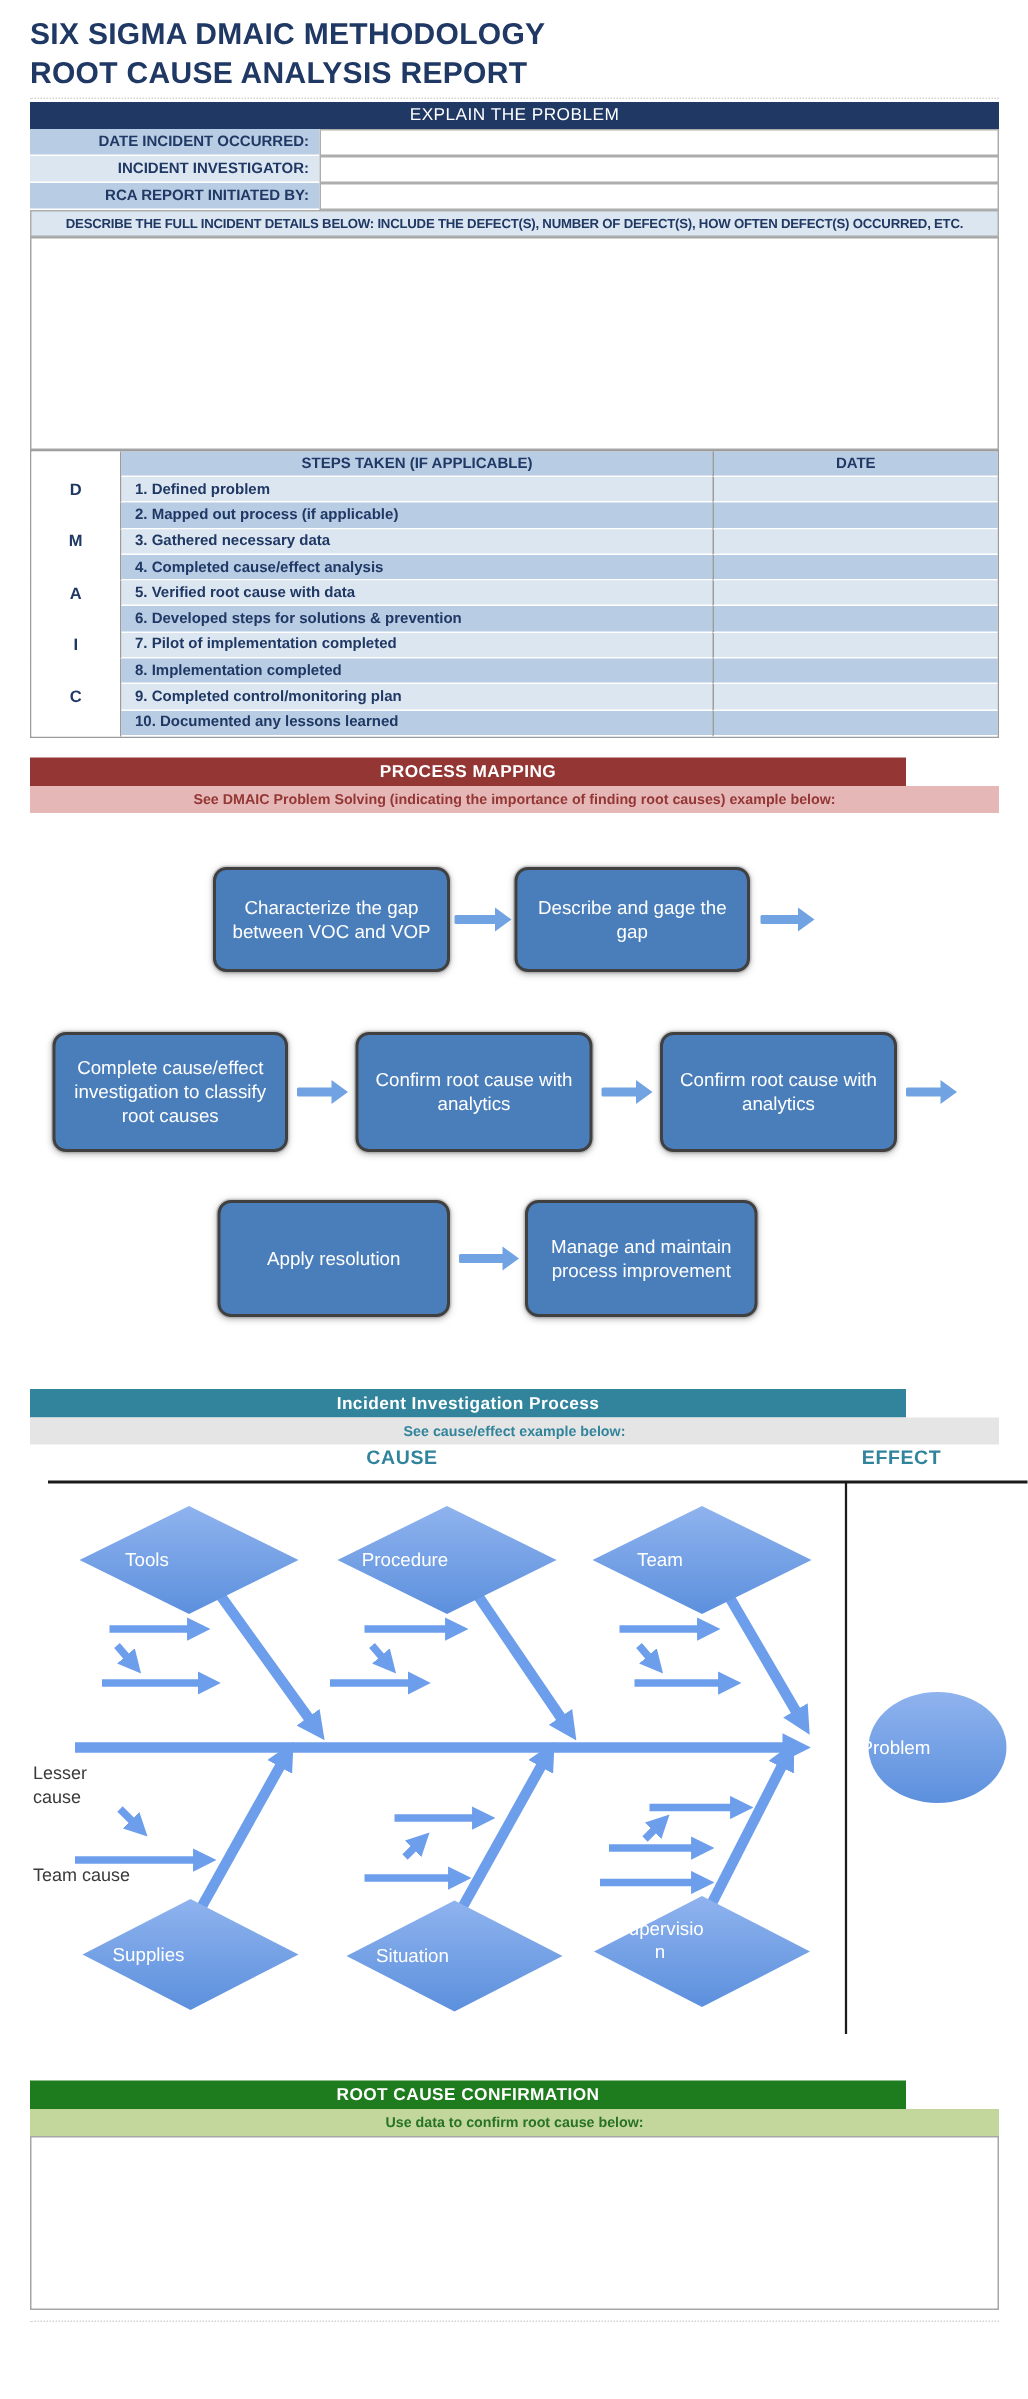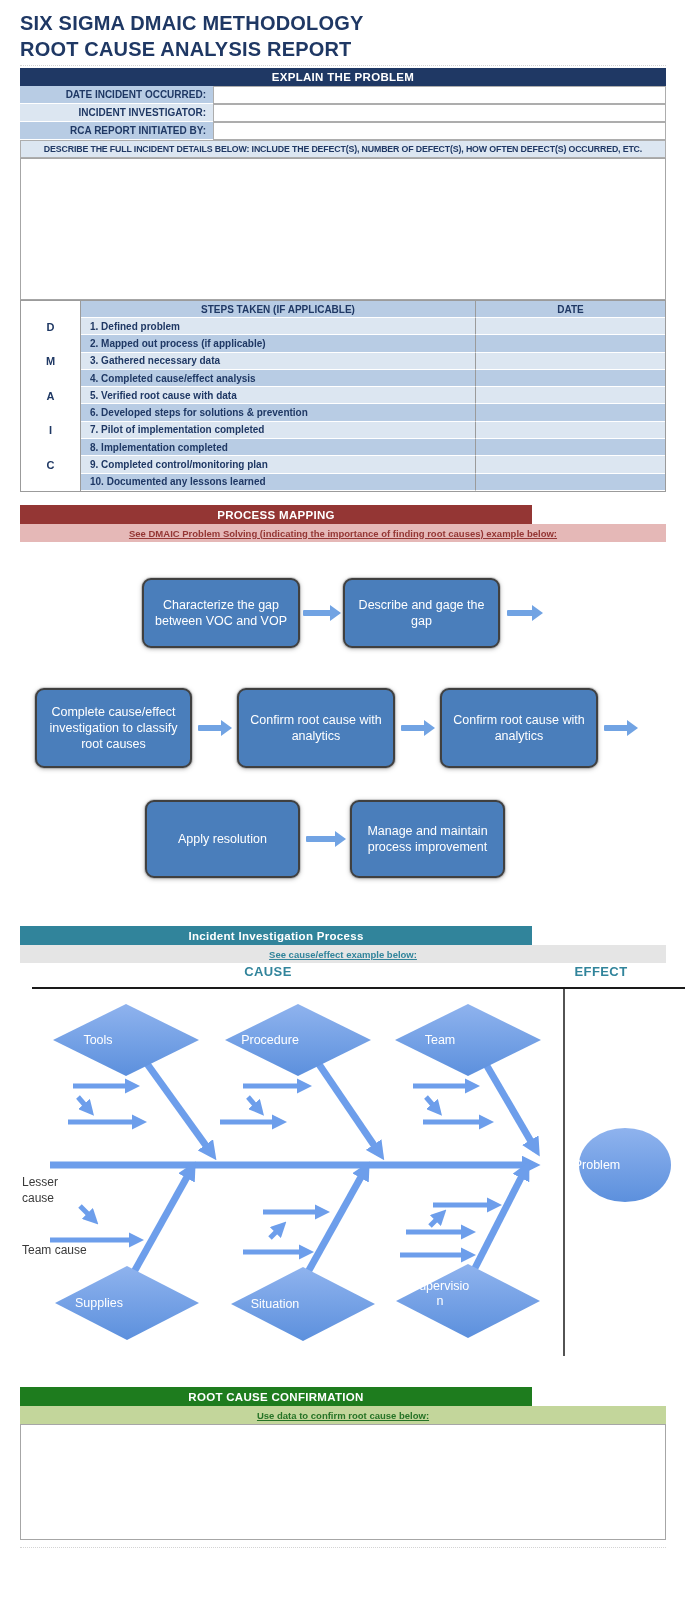--- a/index.html
+++ b/index.html
@@ -6,28 +6,28 @@
   body{
     position:relative;width:685px;height:1599px;background:#ffffff;
     font-family:"Liberation Sans","DejaVu Sans",sans-serif;overflow:hidden;
   }
   .abs{position:absolute;}
 
   
   .page-title{left:20px;top:10px;color:#1F3864;font-weight:bold;font-size:20px;line-height:26px;letter-spacing:.2px;}
 
   
-  .bar{left:20px;width:512px;height:19px;display:flex;align-items:center;justify-content:center;
+  .bar{left:20px;width:584px;height:19px;display:flex;align-items:center;justify-content:center;
        color:#fff;font-weight:bold;font-size:11.5px;letter-spacing:.3px;box-sizing:border-box;}
   .subbar{left:20px;width:646px;height:18px;display:flex;align-items:center;justify-content:center;
-       font-weight:bold;font-size:9.5px;box-sizing:border-box;text-decoration:underline;}
+       font-weight:bold;font-size:9.5px;box-sizing:border-box;}
 
   
   .tbl1{left:20px;top:68px;width:646px;box-sizing:border-box;}
-  .tbl1 .hdr{height:18px;background:#1F3864;color:#fff;font-weight:bold;font-size:11.5px;
+  .tbl1 .hdr{height:18px;background:#1F3864;color:#fff;font-weight:normal;font-size:11.5px;
        display:flex;align-items:center;justify-content:center;letter-spacing:.3px;}
   .frow{display:flex;height:18px;}
   .frow .lbl{width:193px;box-sizing:border-box;color:#1F3864;font-weight:bold;font-size:10px;
        display:flex;align-items:center;justify-content:flex-end;padding-right:7px;border-bottom:1px solid #fff;}
   .frow .inp{flex:1;background:#fff;border:1px solid #ADADAD;box-sizing:border-box;}
   .bg-dk{background:#B8CCE4;} .bg-lt{background:#DCE6F1;}
   .describe{height:18px;background:#DCE6F1;border:1px solid #ADADAD;box-sizing:border-box;
        color:#1F3864;font-weight:bold;font-size:8.8px;letter-spacing:-0.15px;white-space:nowrap;
        display:flex;align-items:center;justify-content:center;overflow:hidden;}
   .bigbox{left:20px;width:646px;background:#fff;border:1px solid #A6A6A6;box-sizing:border-box;}

